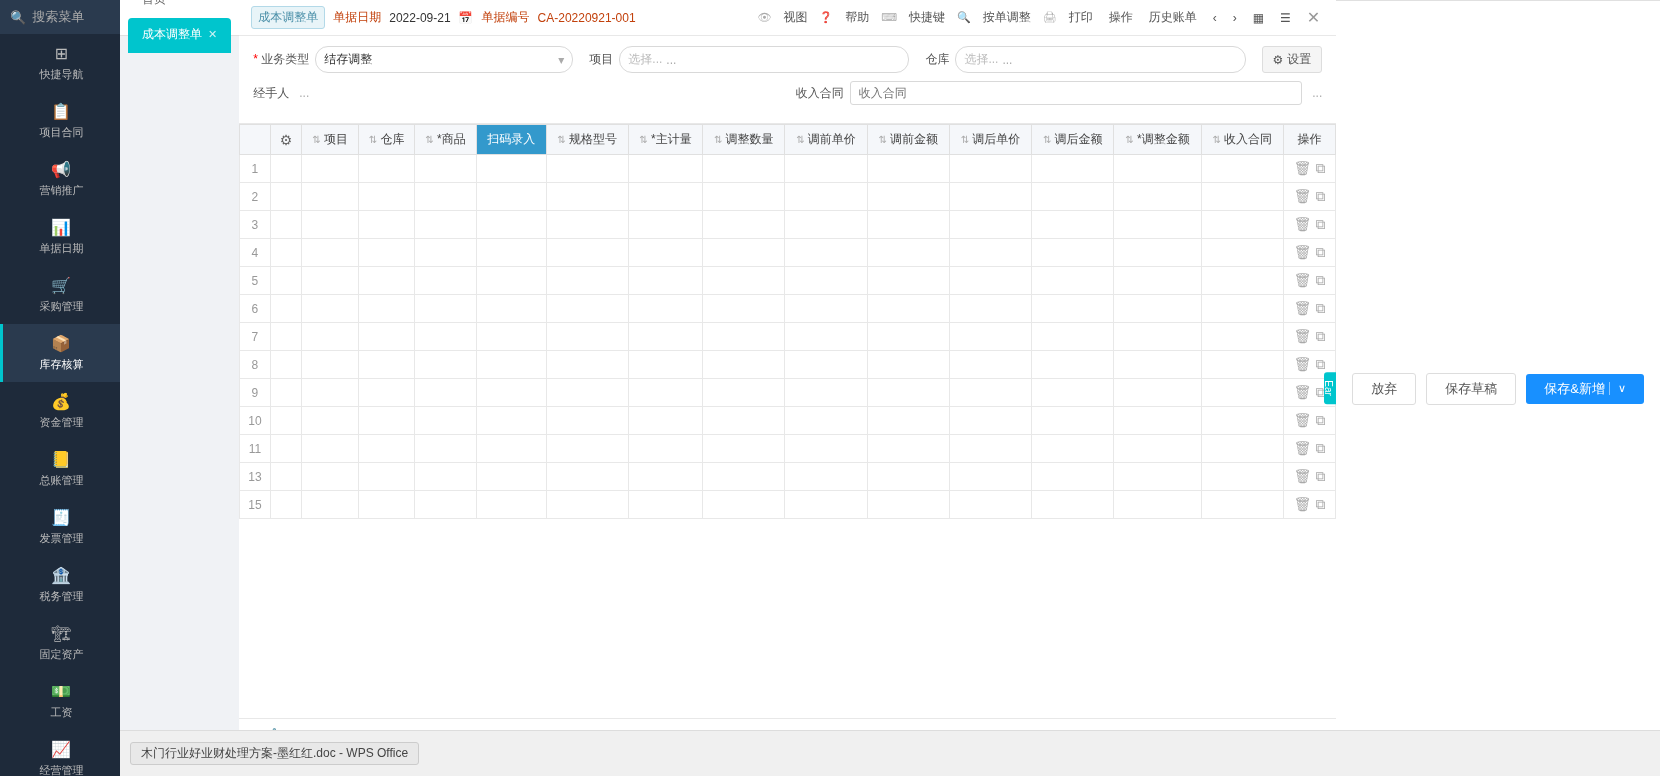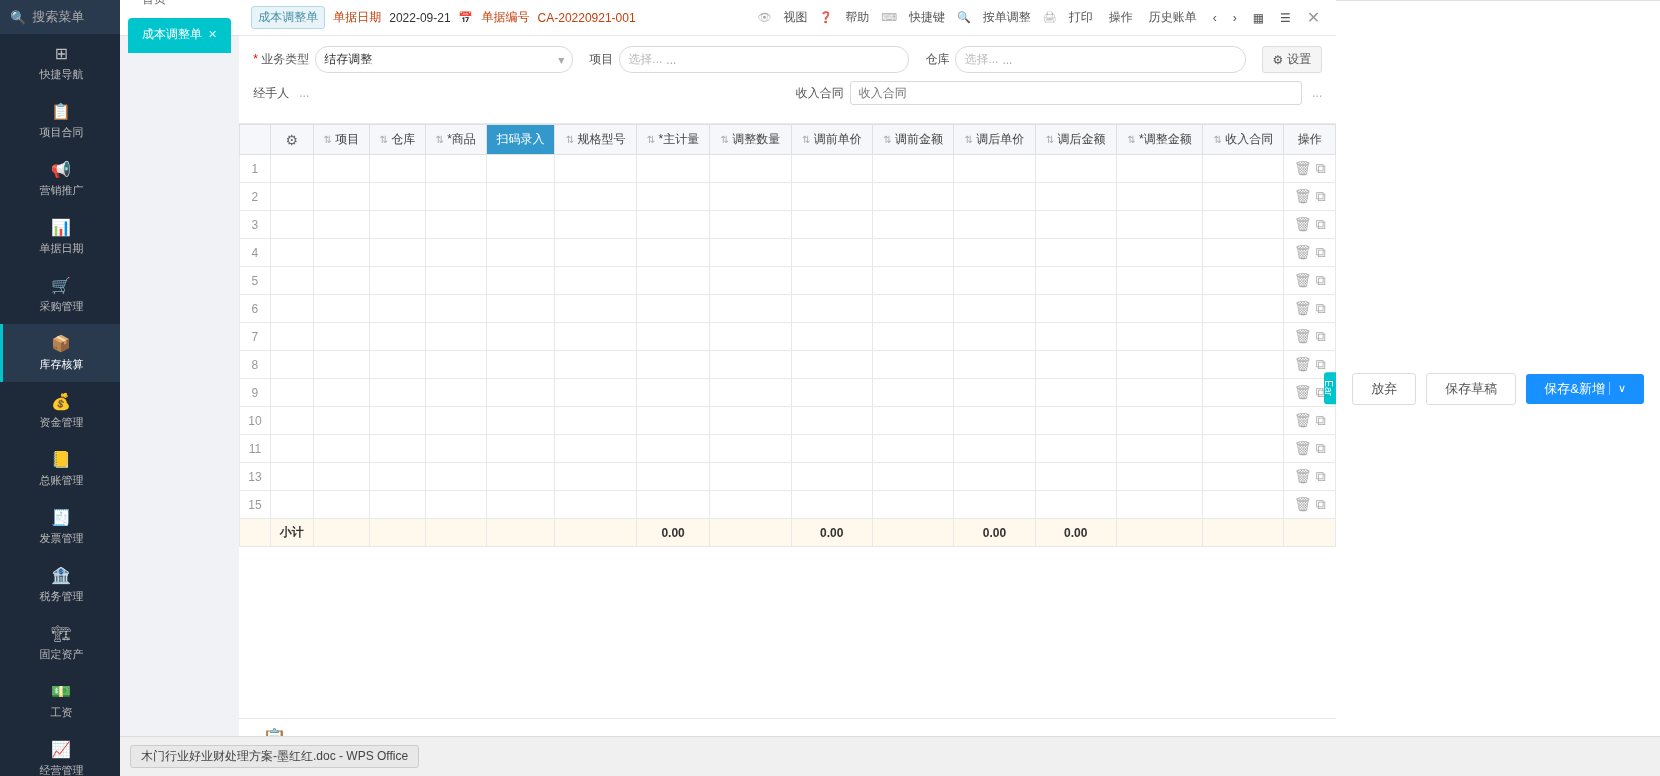--- a/index.html
+++ b/index.html
@@ -333,21 +333,21 @@
     .wps-bar {
       position: fixed;
       bottom: 0;
       left: 120px;
       right: 0;
       background: #f0f0f0;
       border-top: 1px solid #ddd;
       padding: 4px 10px;
       font-size: 12px;
       color: #555;
-      height: 40px;
+      height: 46px;
       display: flex;
       align-items: center;
     }
     .wps-file {
       background: #e8e8e8;
       border: 1px solid #ccc;
       padding: 2px 10px;
       border-radius: 3px;
       font-size: 12px;
       color: #444;
@@ -848,38 +848,20 @@
               <td></td>
               <td></td>
               <td></td>
               <td>
                 <div class="action-cell">
         <span class="action-icon">🗑</span>
         <span class="action-icon">⧉</span>
       </div>
               </td>
             </tr>
-            <tr class="summary-row">
-              <td></td>
-              <td class="summary-label">小计</td>
-              <td></td>
-              <td></td>
-              <td></td>
-              <td></td>
-              <td></td>
-              <td>0.00</td>
-              <td></td>
-              <td>0.00</td>
-              <td></td>
-              <td>0.00</td>
-              <td>0.00</td>
-              <td></td>
-              <td></td>
-              <td></td>
-            </tr>
           </tbody>
       </table>
     </div>
 
     <div class="notes-area">
       <div class="notes-icon-block">
         <span class="notes-icon">📋</span>
         <span>备注信息</span>
       </div>
     </div>

